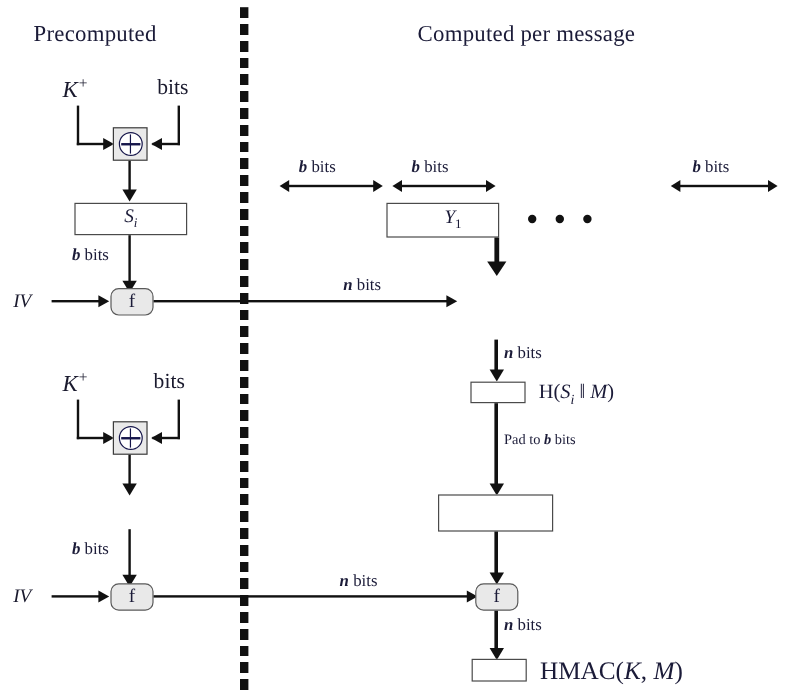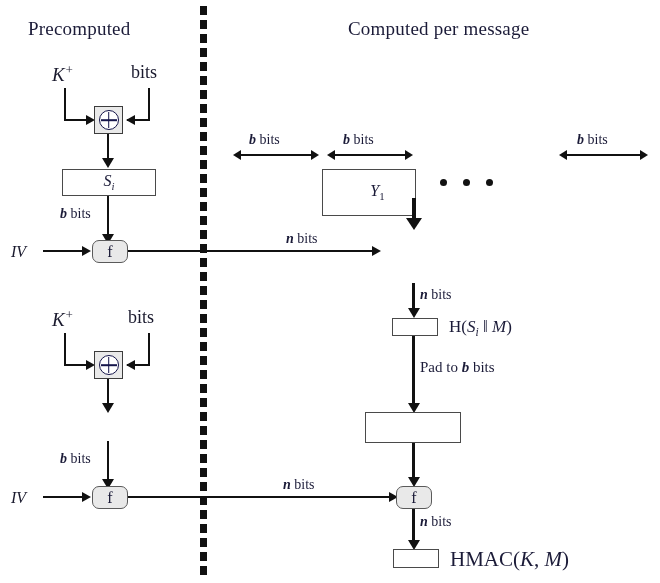--- a/index.html
+++ b/index.html
@@ -322,21 +322,21 @@
     <span class="head-l"></span>
       <span class="bar"></span>
       <span class="head-r"></span>
   </div>
   <div class="abs lbl lbl-bits" style="left:577px; top:133px;">
     
     <i><b>b</b></i> bits
   </div>
 
 
-  <div class="abs box" style="left:322px; top:169px; width:94px; height:47px;padding-left:17px;">
+  <div class="abs box" style="left:322px; top:169px; width:94px; height:29px;padding-left:17px;">
     <span class="box-label">
       
       <i>Y</i><sub>1</sub>
     </span>
   </div>
 
   <div class="abs" style="left:440px; top:179px; display:flex; gap:16px; align-items:center;">
     <span class="dot"></span>
     <span class="dot"></span>
     <span class="dot"></span>
@@ -356,21 +356,21 @@
   </div>
 
   <div class="abs box" style="left:392px; top:318px; width:46px; height:18px;"></div>
   <div class="abs lbl" style="left:449px; top:318px; font-size:17px;">
     
     H(<i>S<sub>i</sub></i>&nbsp;‖&nbsp;<i>M</i>)
   </div>
 
   <div class="abs vline" style="left:412px; top:336px; width:3px; height:71px;"></div>
   <div class="abs arrow-down" style="left:408px; top:403px;"></div>
-  <div class="abs lbl" style="left:420px; top:360px; font-size:15px;">
+  <div class="abs lbl" style="left:420px; top:360px; font-size:12px;">
     
     Pad to <i><b>b</b></i> bits
   </div>
 
   <div class="abs box" style="left:365px; top:412px; width:96px; height:31px;">
     <span class="box-label"></span>
   </div>
 
   <div class="abs vline" style="left:412px; top:443px; width:3px; height:38px;"></div>
   <div class="abs arrow-down" style="left:408px; top:477px;"></div>

